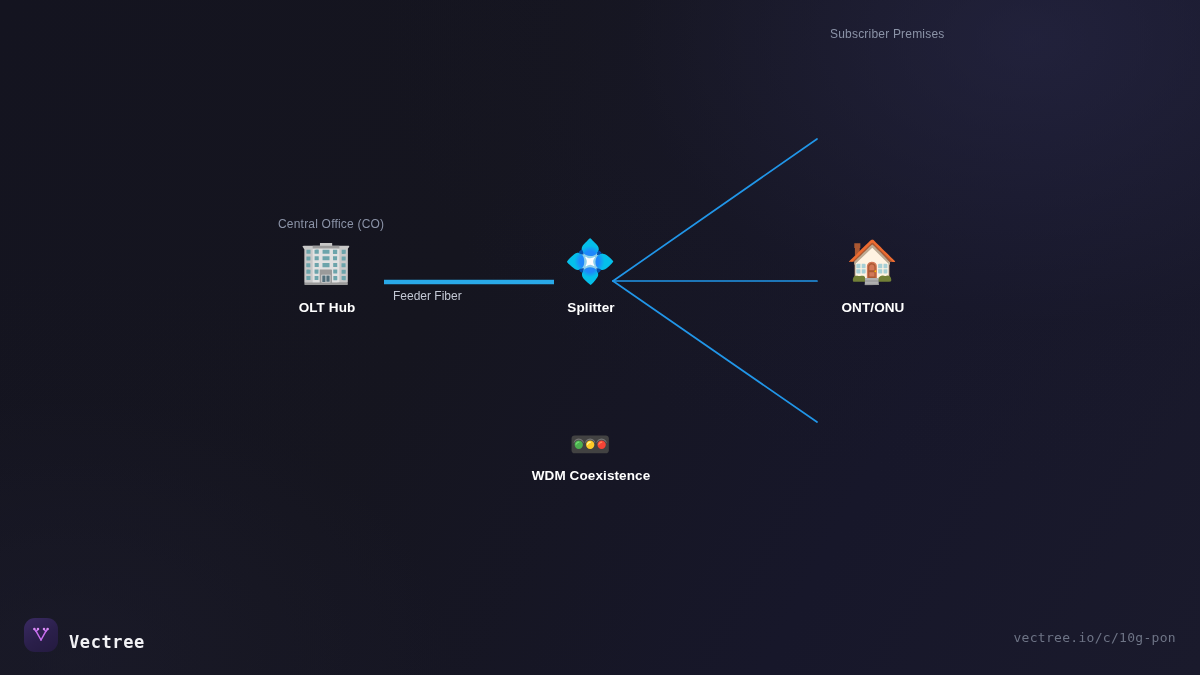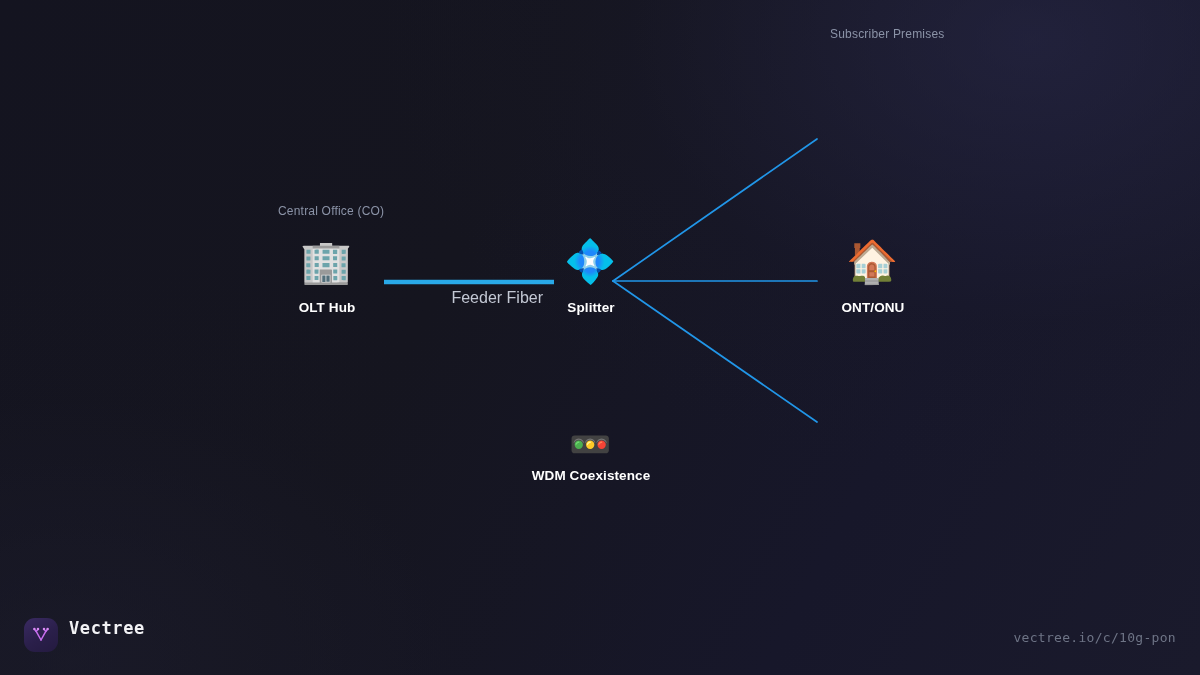--- a/index.html
+++ b/index.html
@@ -41,21 +41,21 @@
 
   
   .zone-caption {
     position: absolute;
     font-size: 12px;
     font-weight: 400;
     color: #8b93a7;
     letter-spacing: 0.2px;
     white-space: nowrap;
   }
-  .zone-co  { left: 278px; top: 204px; }
+  .zone-co  { left: 278px; top: 217px; }
   .zone-sub { left: 830px; top: 27px; }
 
   
   .node {
     position: absolute;
     display: flex;
     flex-direction: column;
     align-items: center;
     width: 150px;
     text-align: center;
@@ -86,39 +86,39 @@
 
   .node-wdm .glyph { font-size: 34px; height: 40px; }
   .node-wdm .node-label { margin-top: 4px; }
 
   
   .edge-label {
     position: absolute;
     left: 393px;
     top: 289px;
     width: 150px;
-    text-align: right;
-    font-size: 16px;
+    text-align: left;
+    font-size: 12px;
     font-weight: 400;
     color: #c3c8d4;
     white-space: nowrap;
   }
 
   
   #brand {
     position: absolute;
     left: 24px;
     bottom: 23px;
     display: flex;
     flex-direction: column;
     align-items: flex-start;
   }
   .brand-row {
     display: flex;
-    align-items: flex-start;
+    align-items: flex-end;
     gap: 11px;
   }
   .brand-mark {
     width: 34px;
     height: 34px;
     border-radius: 11px;
     background: linear-gradient(150deg, #3a2a62 0%, #2a1f4a 55%, #241a40 100%);
     display: flex;
     align-items: center;
     justify-content: center;

